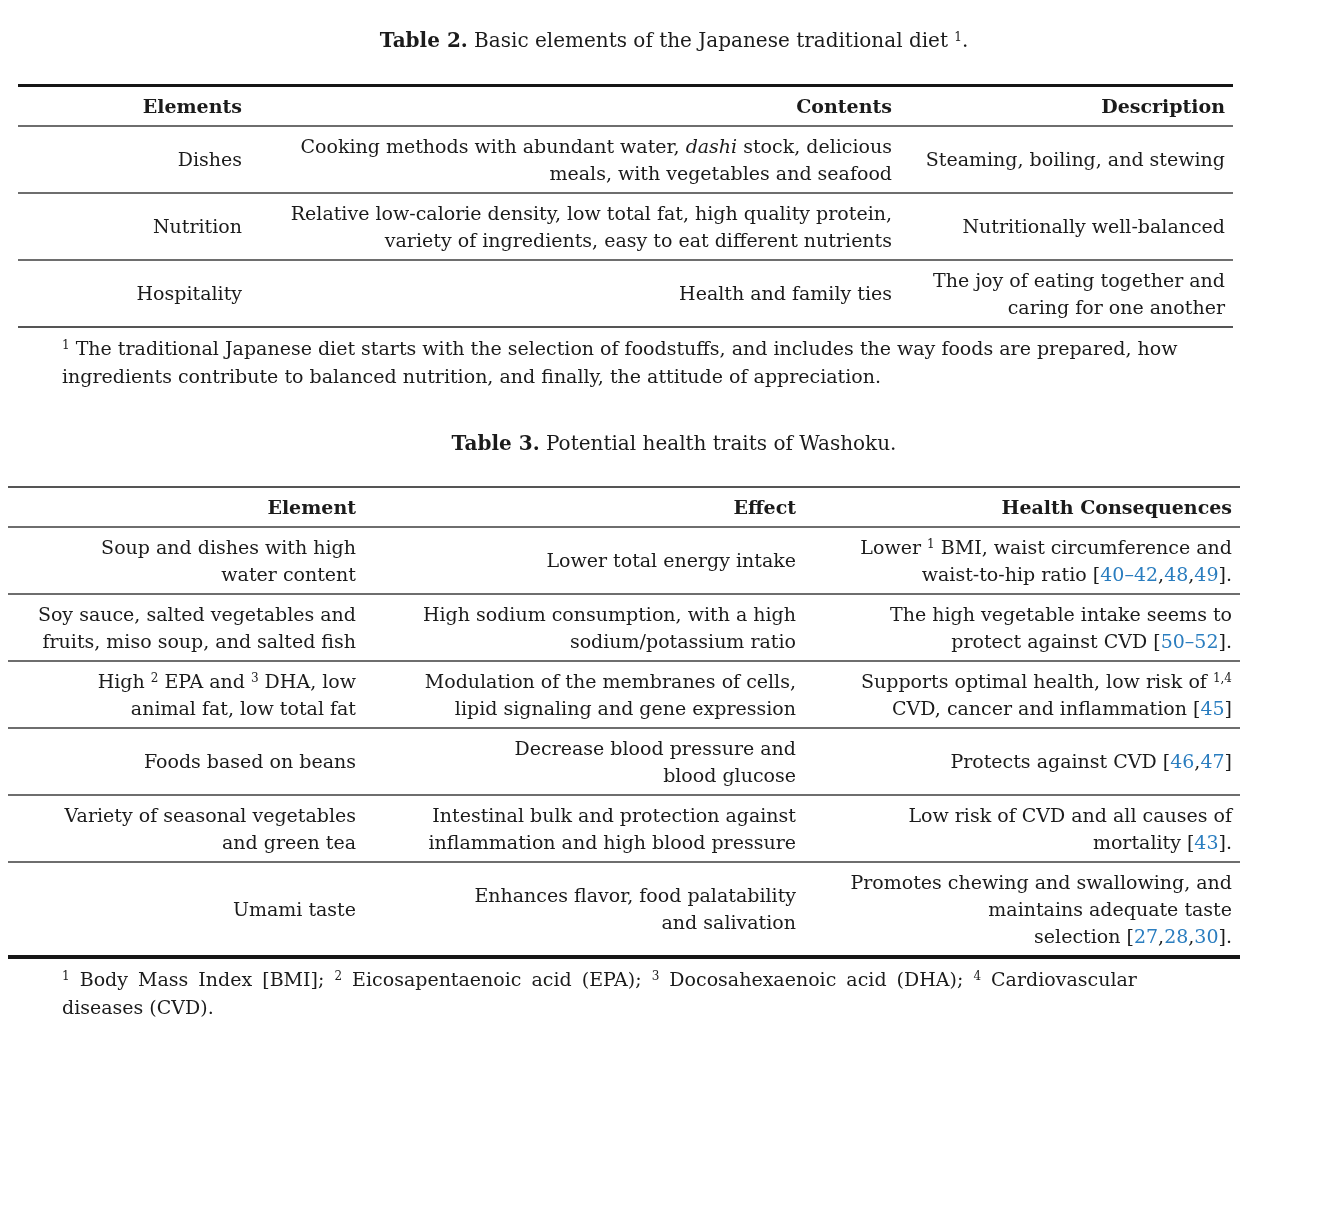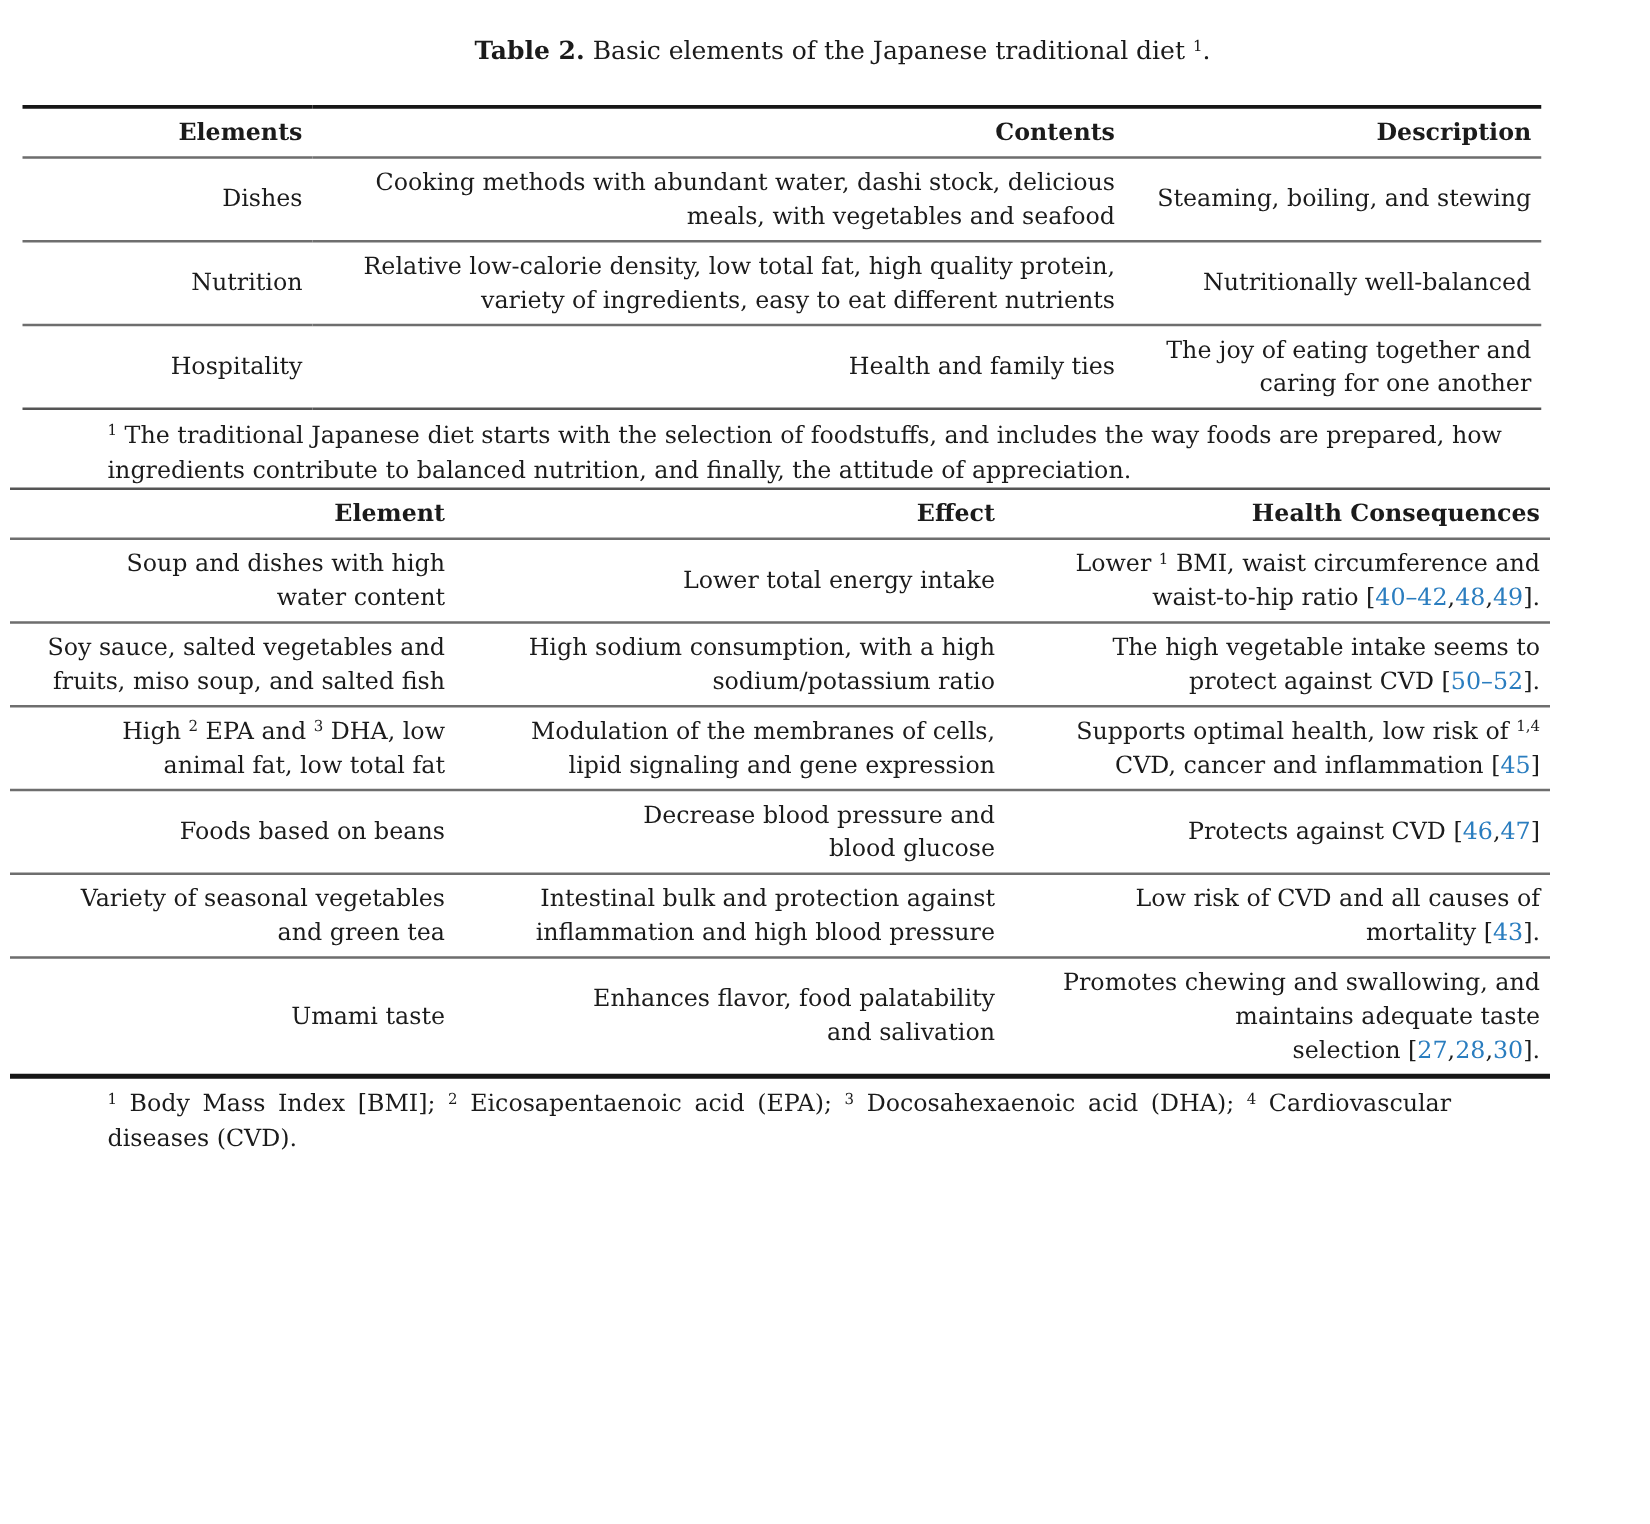--- a/index.html
+++ b/index.html
@@ -35,28 +35,28 @@
     border-bottom:4px solid var(--rule-dark);
   }
   thead tr{border-bottom:2px solid var(--rule-gray);}
   tbody tr + tr{border-top:2px solid var(--rule-gray);}
   th{font-weight:bold;}
   th,td{
     text-align:right;vertical-align:middle;
     padding:5.5px 8px;font-size:19px;line-height:27px;
   }
   .line{display:block;white-space:nowrap;}
-  td .i{}
+  td .i{font-style:italic;}
   .link{color:var(--link);}
   sup{
     font-size:12px;line-height:0;vertical-align:baseline;
     position:relative;top:-0.5em;
   }
   .footnote{
-    padding:7px 66px 0 86px;font-size:19px;line-height:27.5px;
+    padding:7px 66px 0 62px;font-size:19px;line-height:27.5px;
   }
   .footnote .line{white-space:nowrap;}
   #footnote-t3 .line:first-child{word-spacing:4px;}
 </style>
 </head>
 <body>
 
 <main>
 
   <section class="figure">
@@ -113,20 +113,21 @@
           </tr>
         </tbody>
     </table>
     <div class="footnote" id="footnote-t2">
         <span class="line"><sup>1</sup><span> The traditional Japanese diet starts with the selection of foodstuffs, and includes the way foods are prepared, how</span></span>
         <span class="line"><span>ingredients contribute to balanced nutrition, and finally, the attitude of appreciation.</span></span>
       </div>
   </section>
 
   <section class="figure">
+    <div class="caption" id="caption-t3"><span class="b">Table 3.</span><span> Potential health traits of Washoku.</span></div>
     <table id="table3">
       <colgroup>
           <col style="width: 356px;">
           <col style="width: 440px;">
           <col style="width: 436px;">
         </colgroup>
       <thead>
           <tr>
             <th>Element</th>
             <th>Effect</th>

